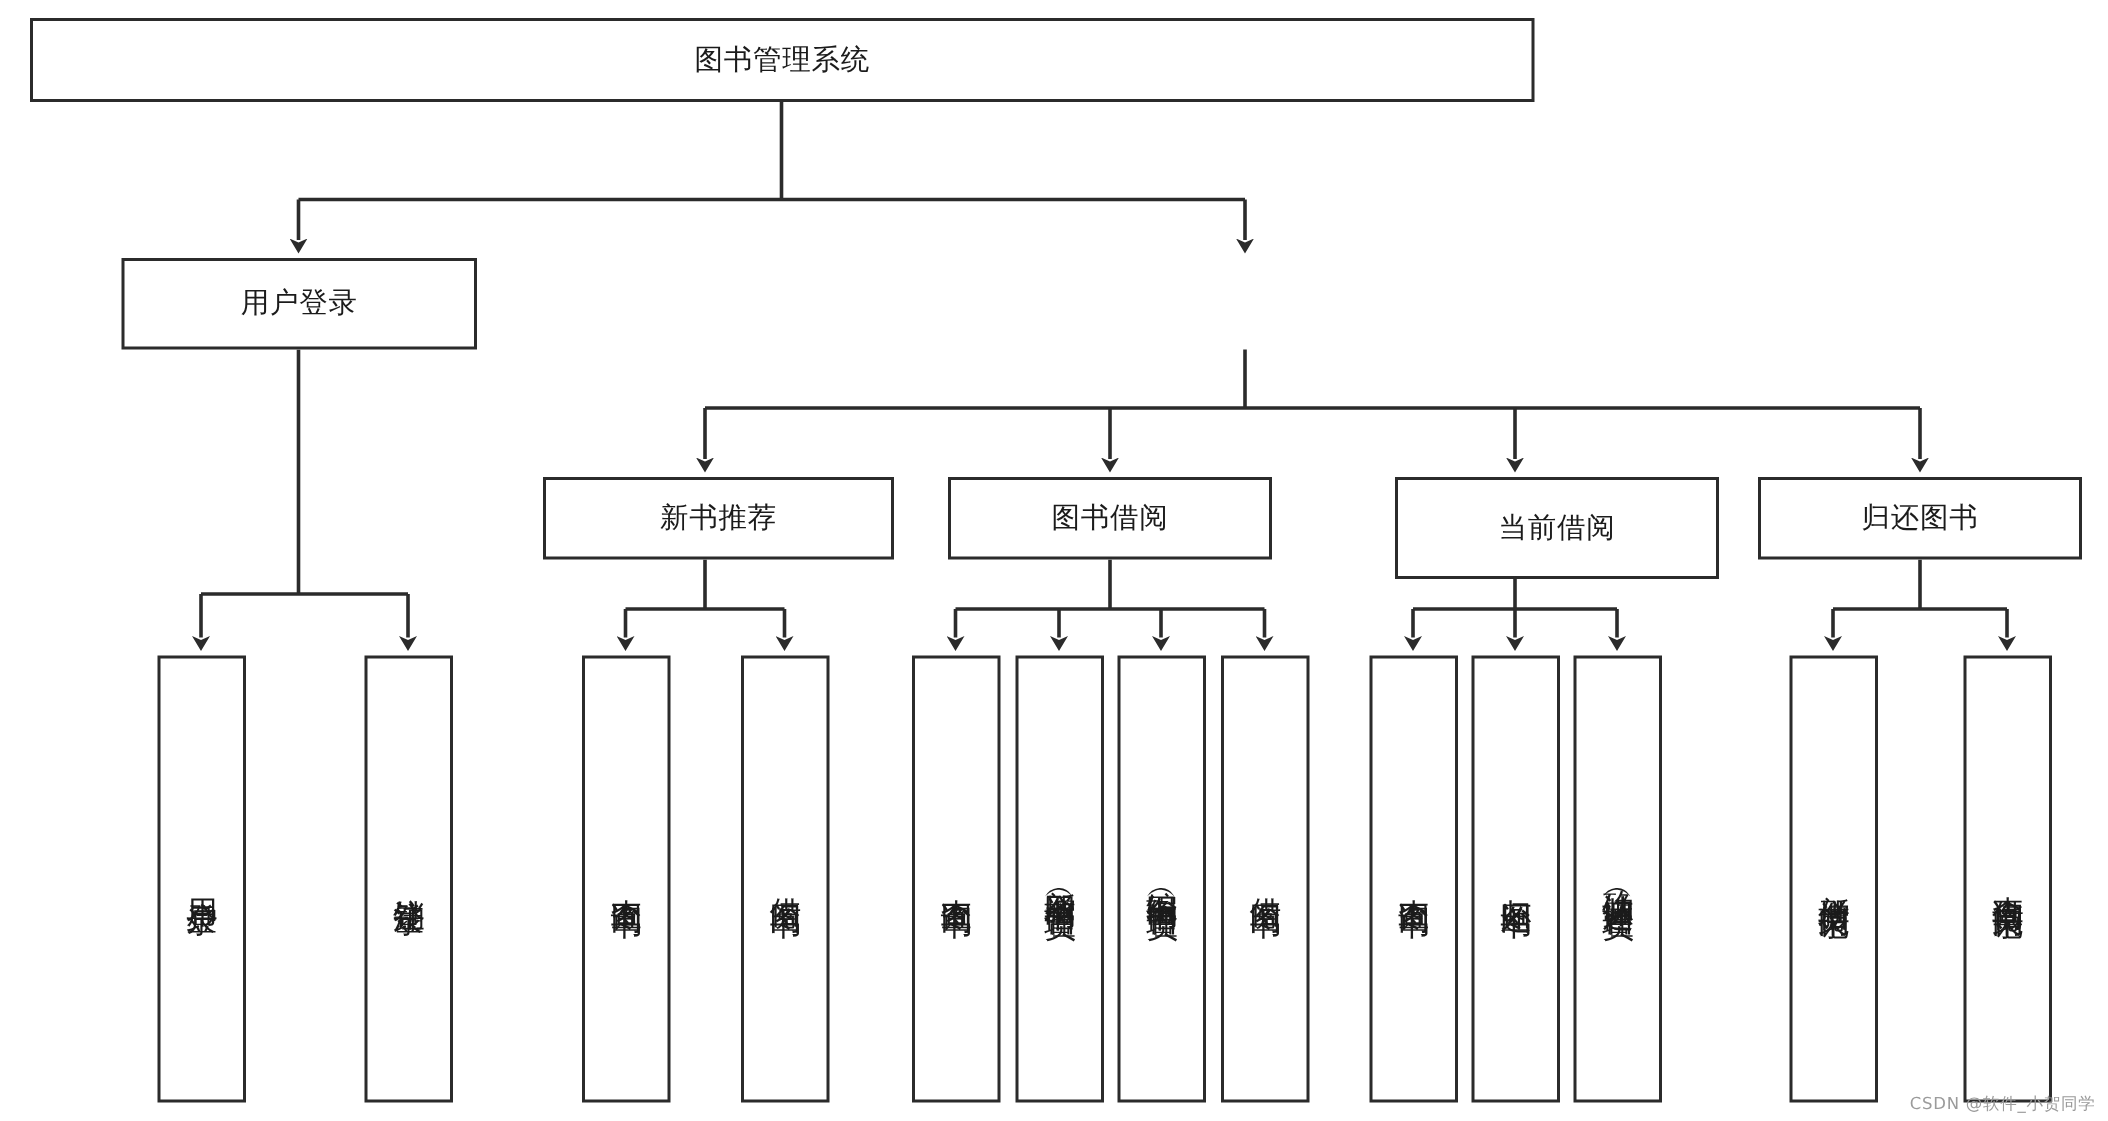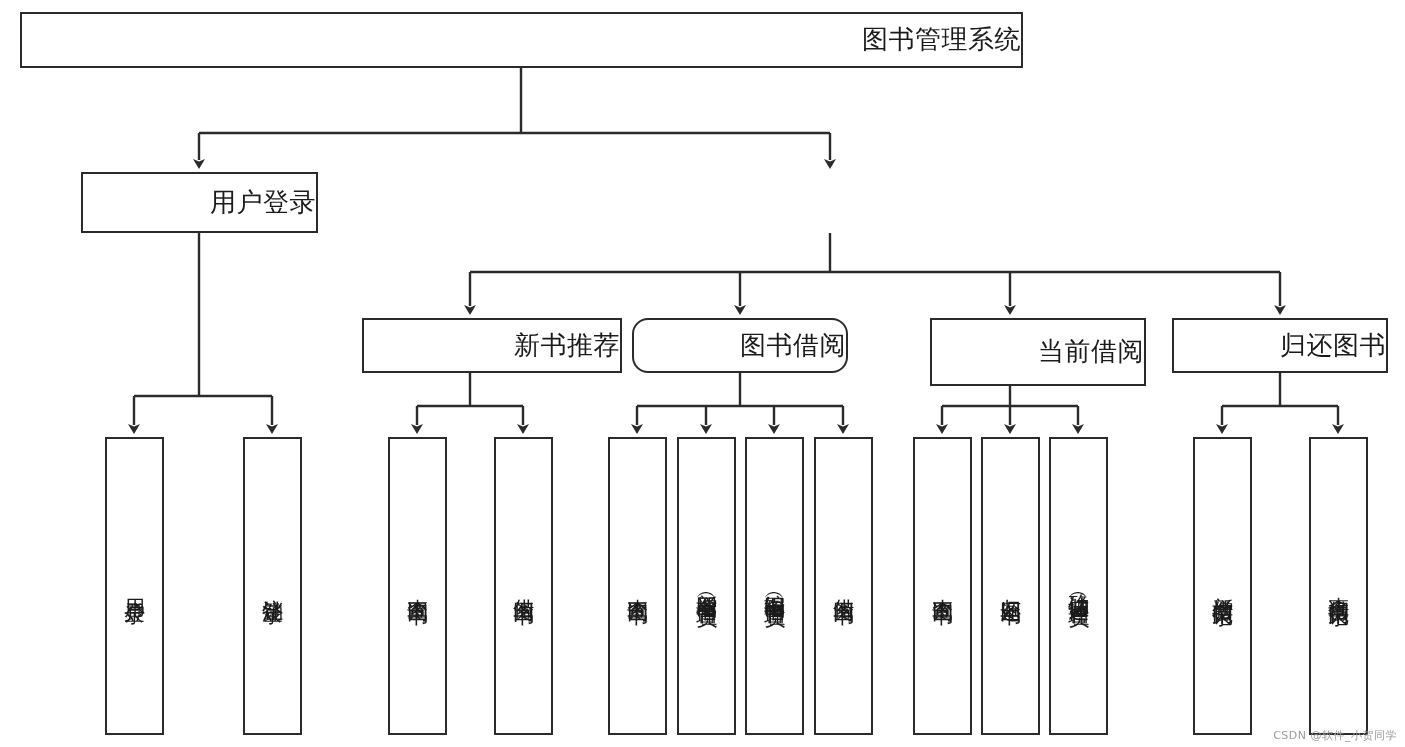--- a/index.html
+++ b/index.html
@@ -30,25 +30,24 @@
     position: absolute;
     box-sizing: border-box;
     background: #ffffff;
     border: 2px solid #2b2b2b;
     display: flex;
     align-items: center;
     justify-content: center;
     color: #1b1b1b;
   }
   .node.horiz {
-    font-size: 26px;
+    font-size: 19px;
     letter-spacing: 0.5px;
     line-height: 1.2;
     text-align: center;
-    justify-content: flex-end;
   }
   .node.vert {
     writing-mode: vertical-rl;
     text-orientation: upright;
     font-size: 21px;
     line-height: 1.25;
     letter-spacing: 2px;
     padding: 6px 2px;
     text-align: center;
     white-space: normal;
@@ -125,24 +124,24 @@
   </svg>
 
   <div class="node horiz" style="left:20px; top:12px; width:1003px; height:56px;">
     <span>图书管理系统</span>
   </div>
 
   <div class="node horiz" style="left:81px; top:172px; width:237px; height:61px;">
     <span>用户登录</span>
   </div>
 
-  <div class="node horiz" style="left:362px; top:318px; width:260px; height:55px;">
+  <div class="node horiz" style="left:362px; top:318px; width:234px; height:55px;">
     <span>新书推荐</span>
   </div>
-  <div class="node horiz" style="left:632px; top:318px; width:216px; height:55px;border-radius:16px;">
+  <div class="node horiz" style="left:632px; top:318px; width:216px; height:55px;">
     <span>图书借阅</span>
   </div>
   <div class="node horiz" style="left:902px; top:318px; width:216px; height:68px;margin-left:28px;">
     <span>当前借阅</span>
   </div>
   <div class="node horiz" style="left:1172px; top:318px; width:216px; height:55px;">
     <span>归还图书</span>
   </div>
 
   <div class="node vert" style="left:105px; top:437px; width:59px; height:298px;">

